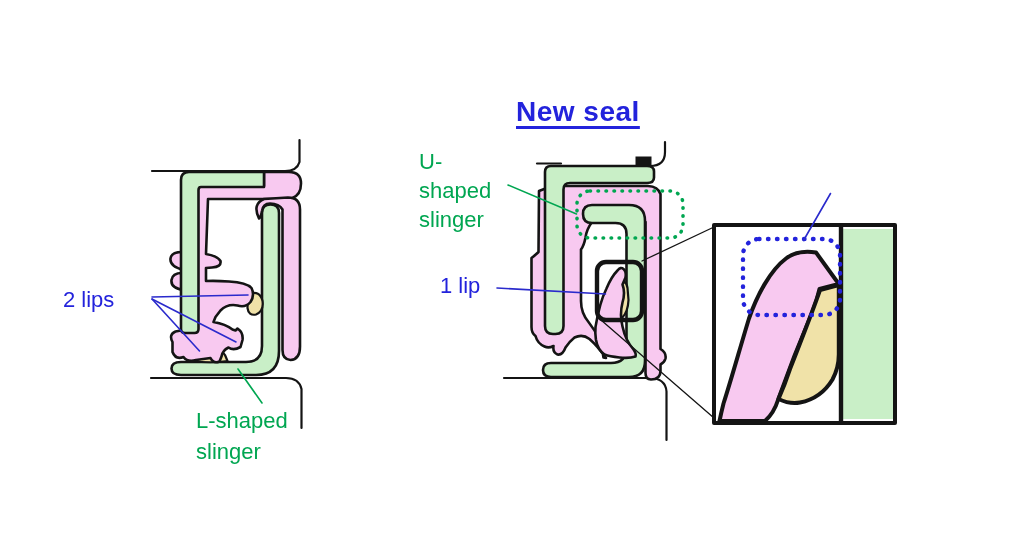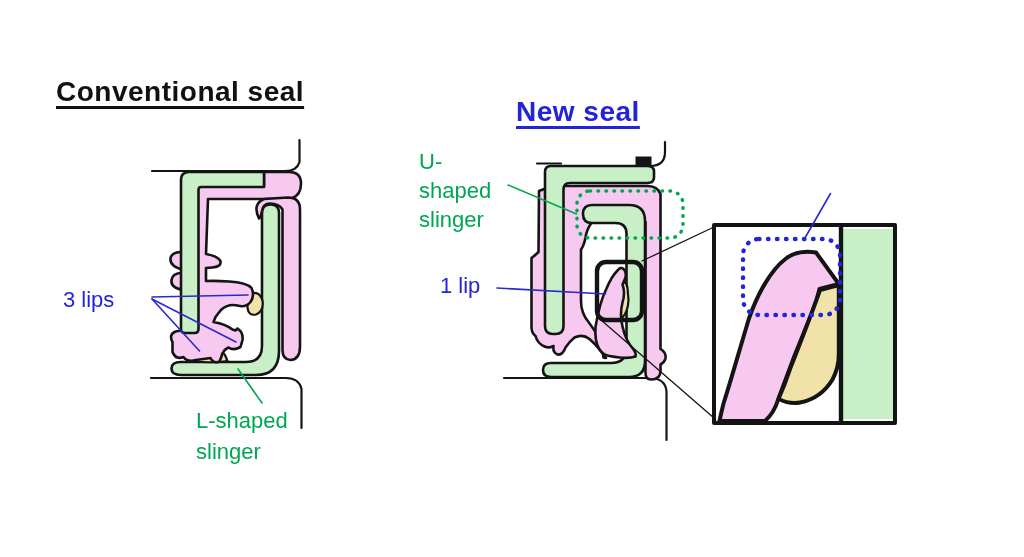--- a/index.html
+++ b/index.html
@@ -116,23 +116,22 @@
 
       <path stroke-width="4.4" d="M841,227 L841,421"></path>
       <rect x="714" y="225" width="181" height="198" stroke-width="4"></rect>
 
       <rect x="743" y="239" width="97" height="76" rx="16" stroke="var(--blue_text)" stroke-width="4.4" stroke-dasharray="0.5 8.5"></rect>
 
       <path stroke="var(--blue_line)" stroke-width="1.6" d="M830.5,193.5 L803.5,240.5"></path>
     </g>
   </svg>
 
-  <div class="title blacktx" style="left:56px;top:76px">Conventional seal</div>
   <div class="title blue" style="left:516px;top:96px">New seal</div>
 
-  <div class="label blue" style="left:63px;top:285px">3 lips</div>
+  <div class="label blue" style="left:63px;top:285px">2 lips</div>
   <div class="label greentx center" style="left:196px;top:405px;width:130px">L-shaped
 slinger</div>
   <div class="label greentx" style="left:419px;top:147px">U-
 shaped
 slinger</div>
   <div class="label blue" style="left:440px;top:271px">1 lip</div>
 </div>
 
 </body></html>

